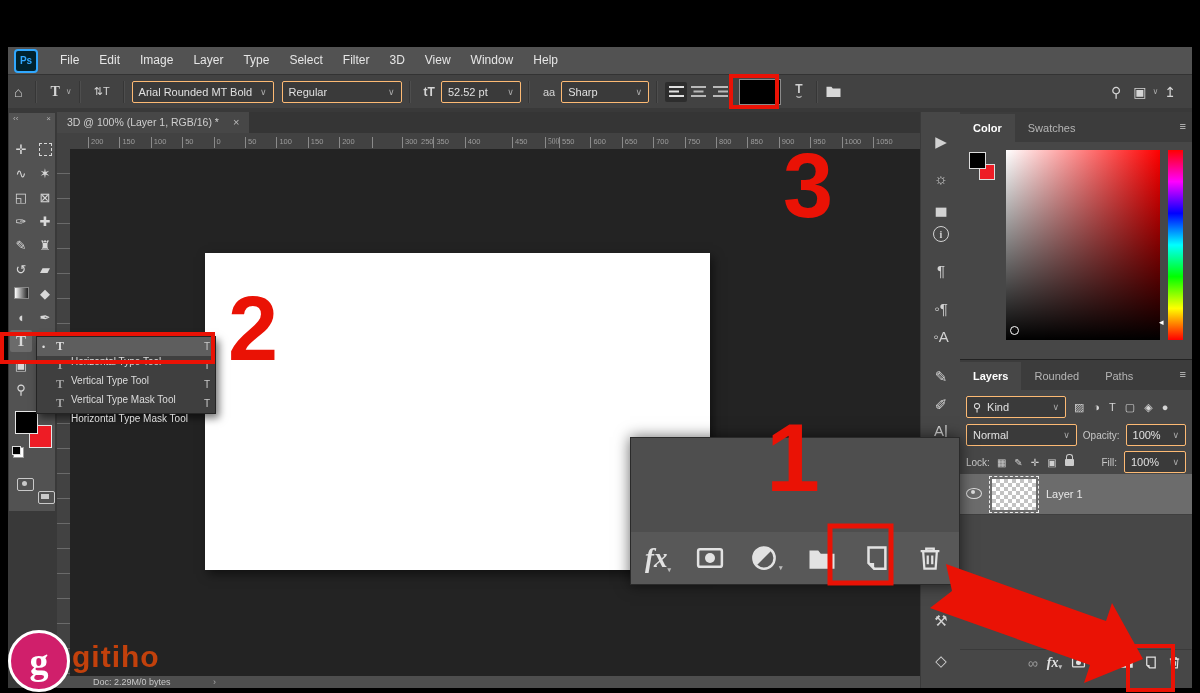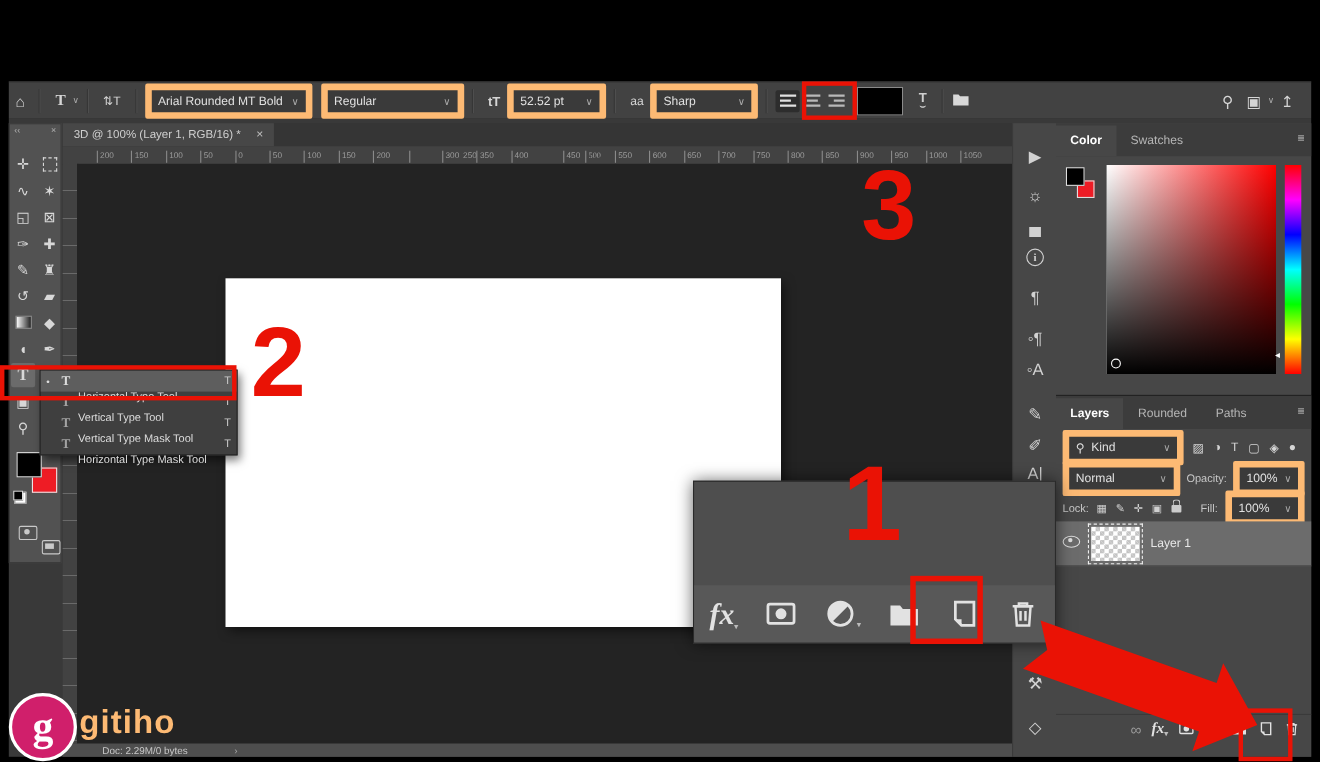--- a/index.html
+++ b/index.html
@@ -7,21 +7,21 @@
        font-family:"Liberation Sans",sans-serif;color:#dcdcdc;-webkit-font-smoothing:antialiased;}
   .abs{position:absolute;}
   
   #menubar{left:8px;top:47px;width:1184px;height:27px;background:#525252;display:flex;align-items:center;padding-left:6px;box-sizing:border-box;}
   #ps-logo{width:20px;height:20px;border:2px solid var(--ps-blue,#31a8ff);border-radius:4px;background:#00222e;
            color:var(--ps-blue,#31a8ff);font-size:10px;font-weight:bold;display:flex;align-items:center;justify-content:center;margin-right:12px;}
   .menu-item{padding:0 10px;font-size:12px;color:#e6e6e6;line-height:27px;}
   #optionsbar{left:8px;top:74px;width:1184px;height:34px;background:#424242;border-top:1px solid #333;
               display:flex;align-items:center;font-size:11px;color:#ddd;box-sizing:border-box;}
   .sep{width:1px;height:22px;background:#363636;border-right:1px solid #4e4e4e;margin:0 7px;}
-  .well{background:#3a3a3a;border:6px solid #fdba74;height:20px;display:flex;align-items:center;
+  .well{background:#3a3a3a;border:1px solid #fdba74;height:20px;display:flex;align-items:center;
         padding:0 6px;border-radius:2px;gap:6px;font-size:11px;color:#e0e0e0;}
   .well .chev{margin-left:auto;color:#aaa;font-size:9px;}
   .opt-icon{font-size:14px;color:#d5d5d5;padding:0 6px;}
   .align-btn{width:22px;height:20px;display:flex;align-items:center;justify-content:center;border-radius:2px;}
   .align-btn.active{background:#2d2d2d;}
   #opt-color-swatch{width:40px;height:24px;background:#000;border:1px solid #8a8a8a;margin:0 8px;}
   .warp-icon{display:inline-flex;flex-direction:column;align-items:center;line-height:9px;font-size:12px;font-weight:bold;color:#cfcfcf;padding:0 6px;}
   .warp-icon small{font-size:9px;line-height:5px;}
   
   #app-bg{left:8px;top:108px;width:1184px;height:580px;background:#393939;}
@@ -116,32 +116,48 @@
   
   #popup{left:630px;top:437px;width:330px;height:148px;background:#4e4e4e;border:1px solid #2a2a2a;
          box-shadow:0 0 14px rgba(0,0,0,.6);z-index:5;box-sizing:border-box;}
   #popup-bar{position:absolute;left:0;bottom:0;width:100%;height:52px;background:#585858;
              display:flex;align-items:center;gap:24px;padding:0 14px;box-sizing:border-box;}
   #popup-bar .fxtxt{font-size:24px;}
   
   #brand-logo{left:8px;top:630px;width:56px;height:56px;border-radius:50%;background:var(--brand,#d01f6b);
               border:3px solid #fff;display:flex;align-items:center;justify-content:center;z-index:6;
               color:#fff;font-size:38px;font-weight:bold;font-family:"Liberation Serif",serif;}
-  #brand-name{left:72px;top:640px;font-size:30px;font-weight:bold;color:#fdba74;letter-spacing:1px;z-index:6;}
+  #brand-name{left:72px;top:640px;font-size:30px;font-weight:bold;color:#c2410c;letter-spacing:1px;z-index:6;}
   
   #ann{left:0;top:0;z-index:10;pointer-events:none;}
   .ann-text{font-family:"Liberation Sans",sans-serif;font-weight:bold;}
 </style>
 </head>
 <body>
 
 <div id="app">
 
   <div id="app-bg" class="abs"></div>
 
+  <div id="menubar" class="abs">
+    <div id="ps-logo">Ps</div>
+    <div id="menu-items" style="display:flex">
+        <div class="menu-item">File</div>
+        <div class="menu-item">Edit</div>
+        <div class="menu-item">Image</div>
+        <div class="menu-item">Layer</div>
+        <div class="menu-item">Type</div>
+        <div class="menu-item">Select</div>
+        <div class="menu-item">Filter</div>
+        <div class="menu-item">3D</div>
+        <div class="menu-item">View</div>
+        <div class="menu-item">Window</div>
+        <div class="menu-item">Help</div>
+      </div>
+  </div>
 
   <div id="optionsbar" class="abs">
     <span class="opt-icon">⌂</span>
     <span class="sep"></span>
     <span class="opt-icon" style="font-weight:bold;font-family:'Liberation Serif',serif">T</span>
     <span style="font-size:8px;color:#aaa">∨</span>
     <span class="sep"></span>
     <span class="opt-icon" style="font-size:11px">⇅T</span>
     <span class="sep"></span>
     <div class="well" style="width:128px">
@@ -225,21 +241,21 @@
       <span class="tick" style="left: 156.6px;">0</span>
       <span class="tick" style="left: 188px;">50</span>
       <span class="tick" style="left: 219.4px;">100</span>
       <span class="tick" style="left: 250.8px;">150</span>
       <span class="tick" style="left: 282.2px;">200</span>
       <span class="tick" style="left: 315px; padding-left: 48px;">250</span>
       <span class="tick" style="left: 345px;">300</span>
       <span class="tick" style="left: 376.4px;">350</span>
       <span class="tick" style="left: 407.8px;">400</span>
       <span class="tick" style="left: 455px;">450</span>
-      <span class="tick" style="left: 475px; font-family: Liberation Serif, serif;">500</span>
+      <span class="tick" style="left: 488px; font-family: Liberation Serif, serif;">500</span>
       <span class="tick" style="left: 502px;">550</span>
       <span class="tick" style="left: 533.4px;">600</span>
       <span class="tick" style="left: 564.8px;">650</span>
       <span class="tick" style="left: 596.2px;">700</span>
       <span class="tick" style="left: 627.6px;">750</span>
       <span class="tick" style="left: 659px;">800</span>
       <span class="tick" style="left: 690.4px;">850</span>
       <span class="tick" style="left: 721.8px;">900</span>
       <span class="tick" style="left: 753.2px;">950</span>
       <span class="tick" style="left: 784.6px;">1000</span>

